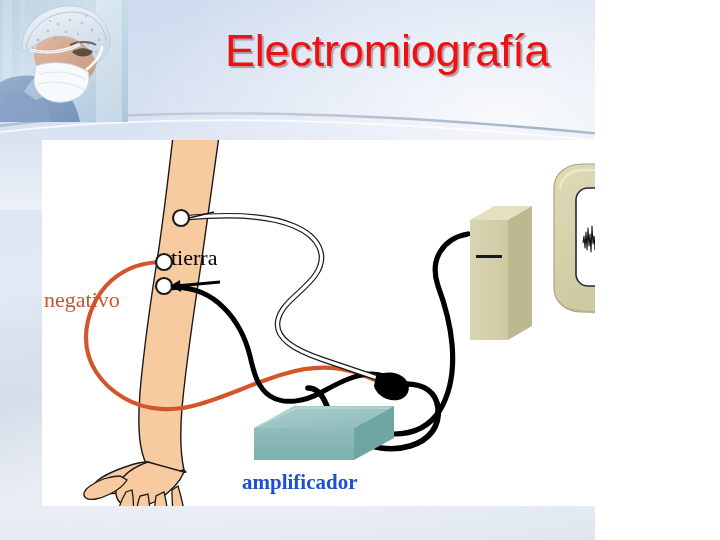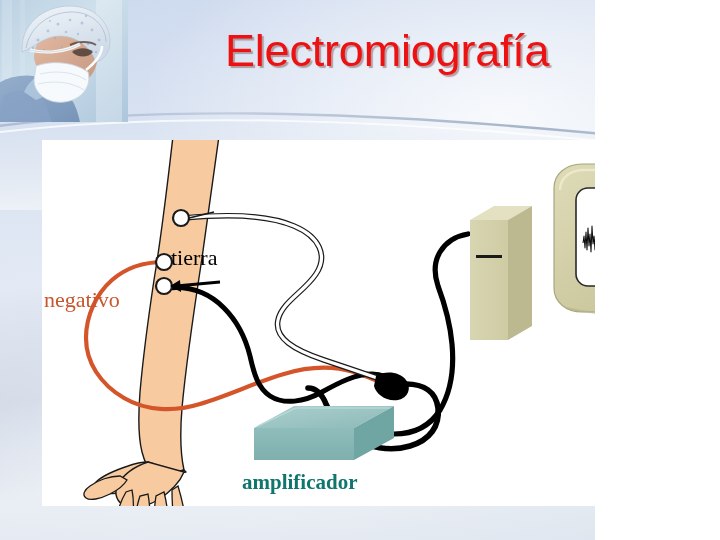--- a/index.html
+++ b/index.html
@@ -99,21 +99,21 @@
   .lbl-negativo {
     left: 2px; top: 110px;
     font-size: 22px;
     color: #c8552c;
     margin-top: 37px;
   }
   .lbl-amplificador {
     left: 200px; top: 330px;
     font-size: 21px;
     font-weight: 700;
-    color: #0f766e;
+    color: #1d4ed8;
   }
 </style>
 </head>
 <body>
 
 <div id="slide">
 
   <div class="bg-wash"></div>
   <div class="bg-wash2"></div>
 

